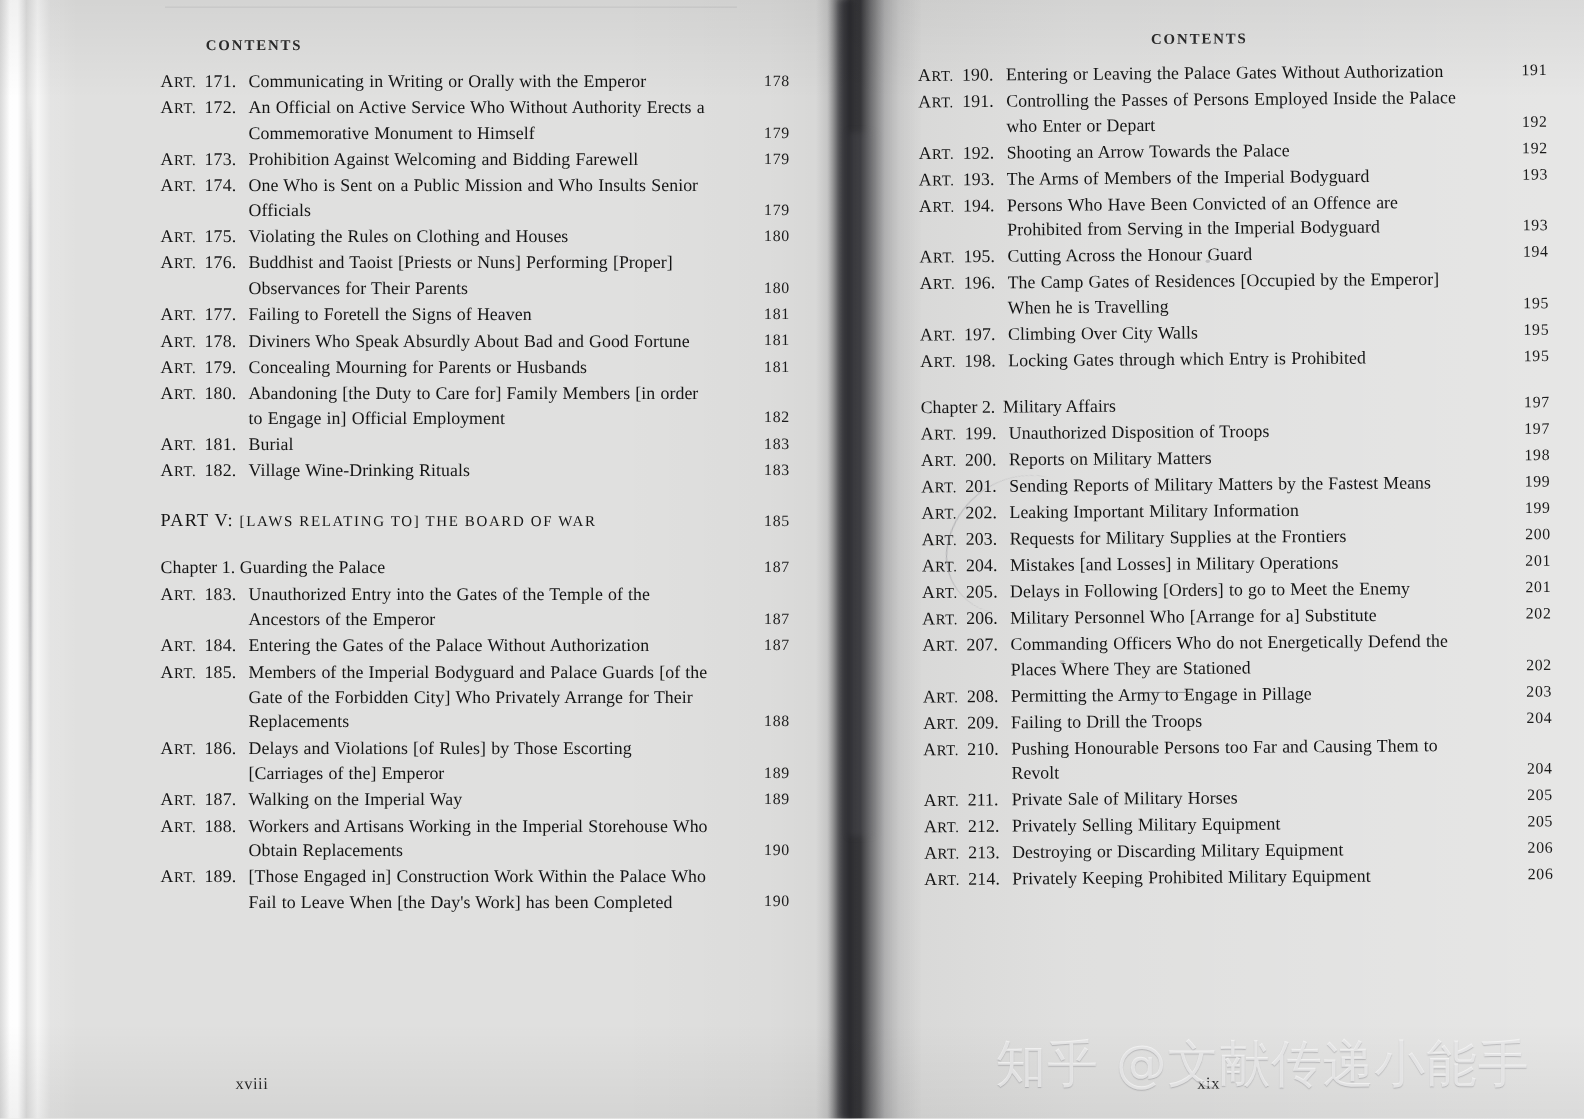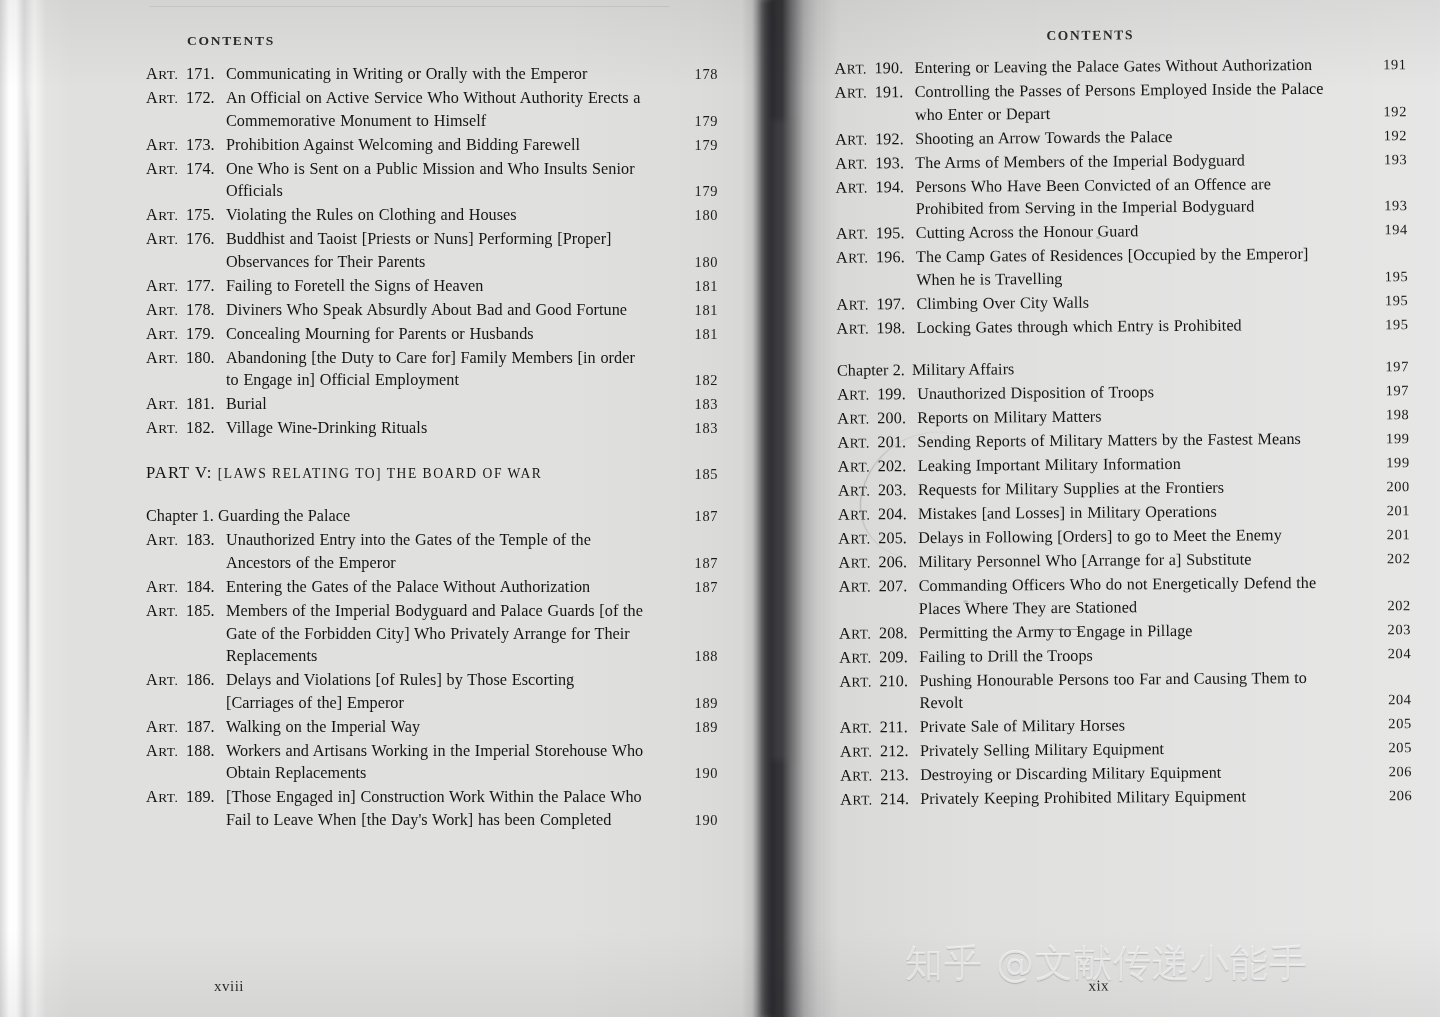--- a/index.html
+++ b/index.html
@@ -256,21 +256,21 @@
     height: 1.2px;
     background: rgba(90,90,96,.5);
     filter: blur(.4px);
   }
 
   
   .watermark {
     position: absolute;
     left: 905px;
     top: 944px;
-    font-size: 38px;
+    font-size: 46px;
     line-height: 1;
     font-family: "DejaVu Sans", sans-serif;
     color: rgba(255,255,255,.62);
     text-shadow: 0 1px 1px rgba(90,90,95,.30);
     letter-spacing: 1px;
     white-space: nowrap;
     pointer-events: none;
   }
 </style>
 </head>

